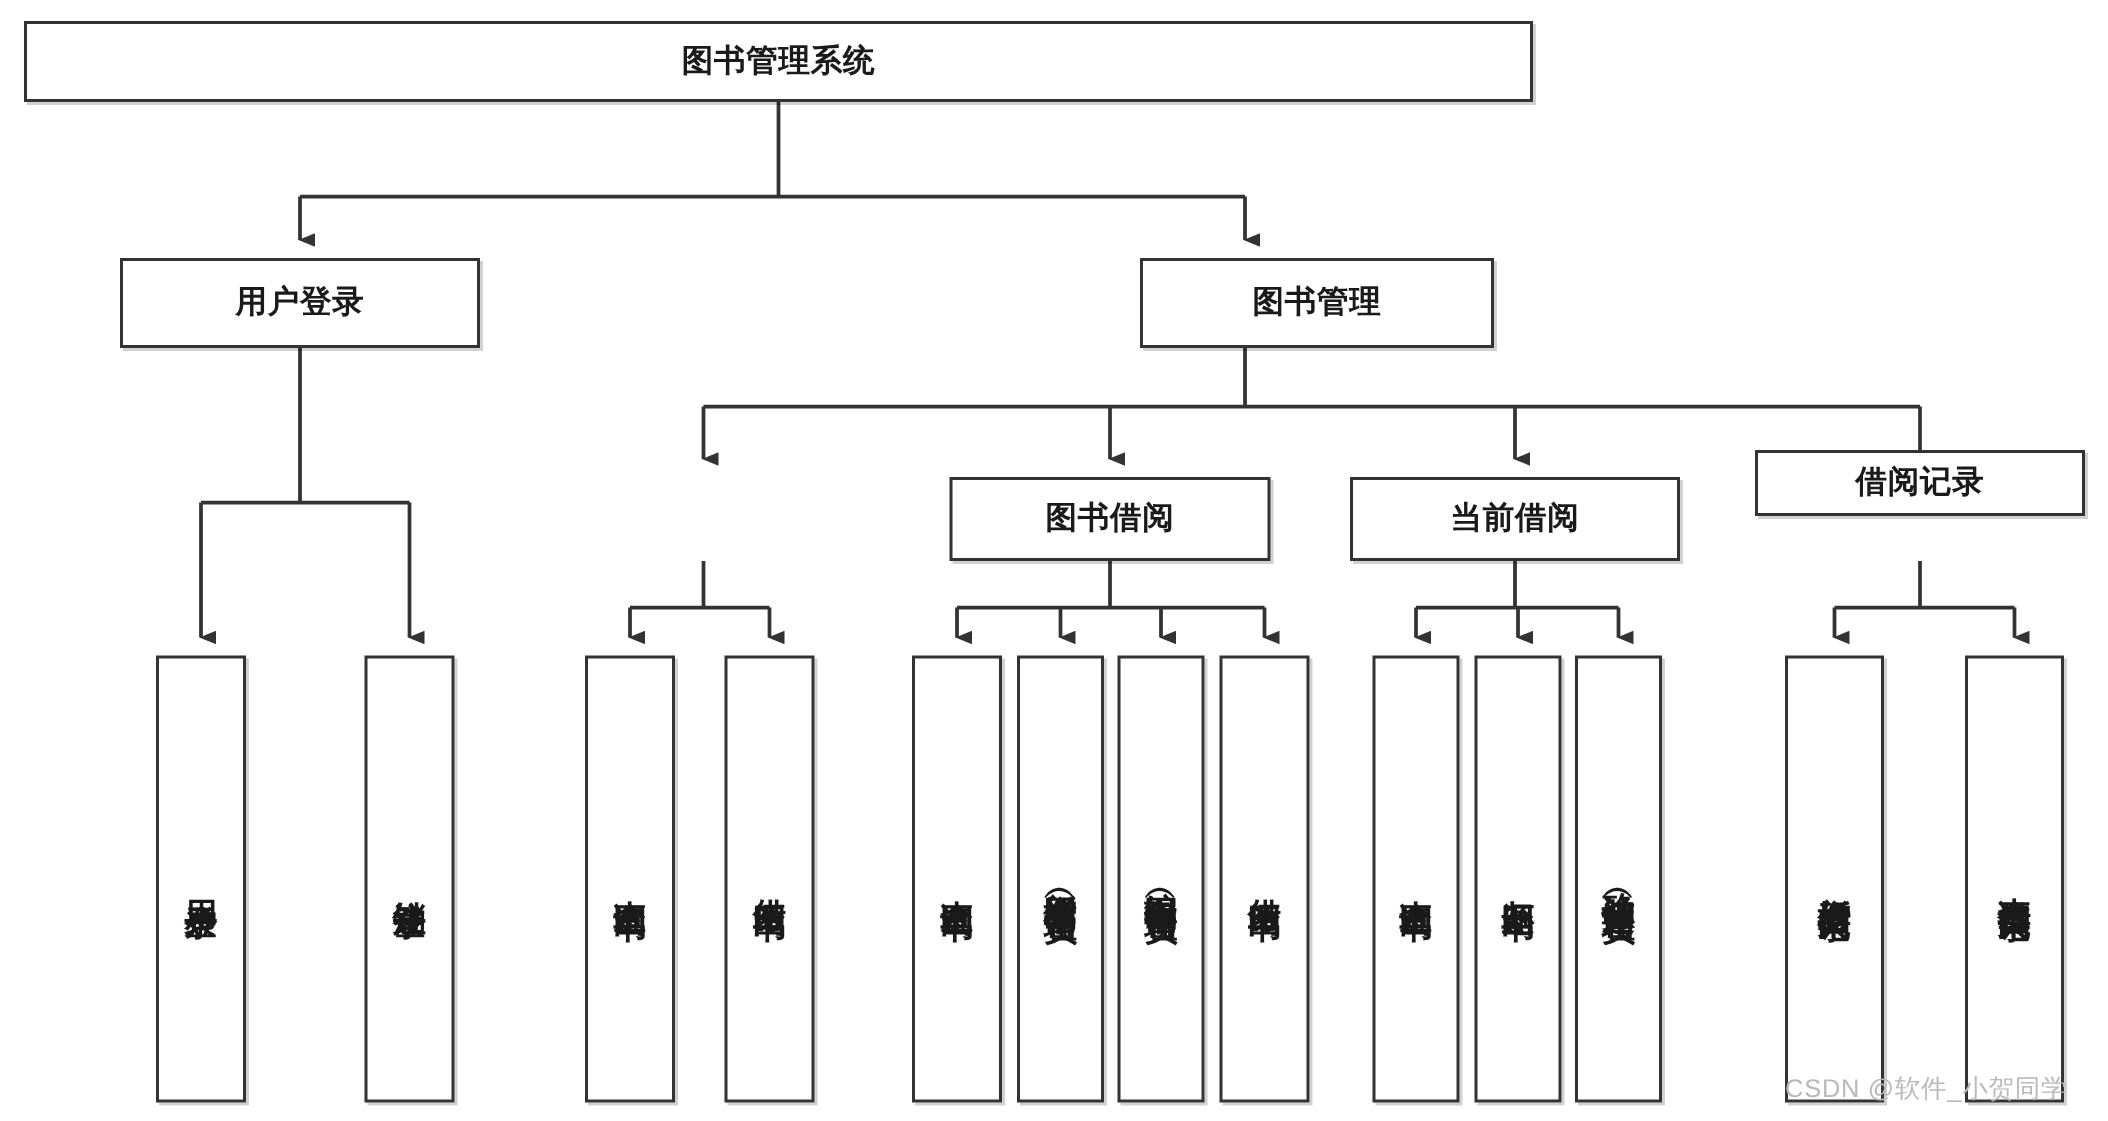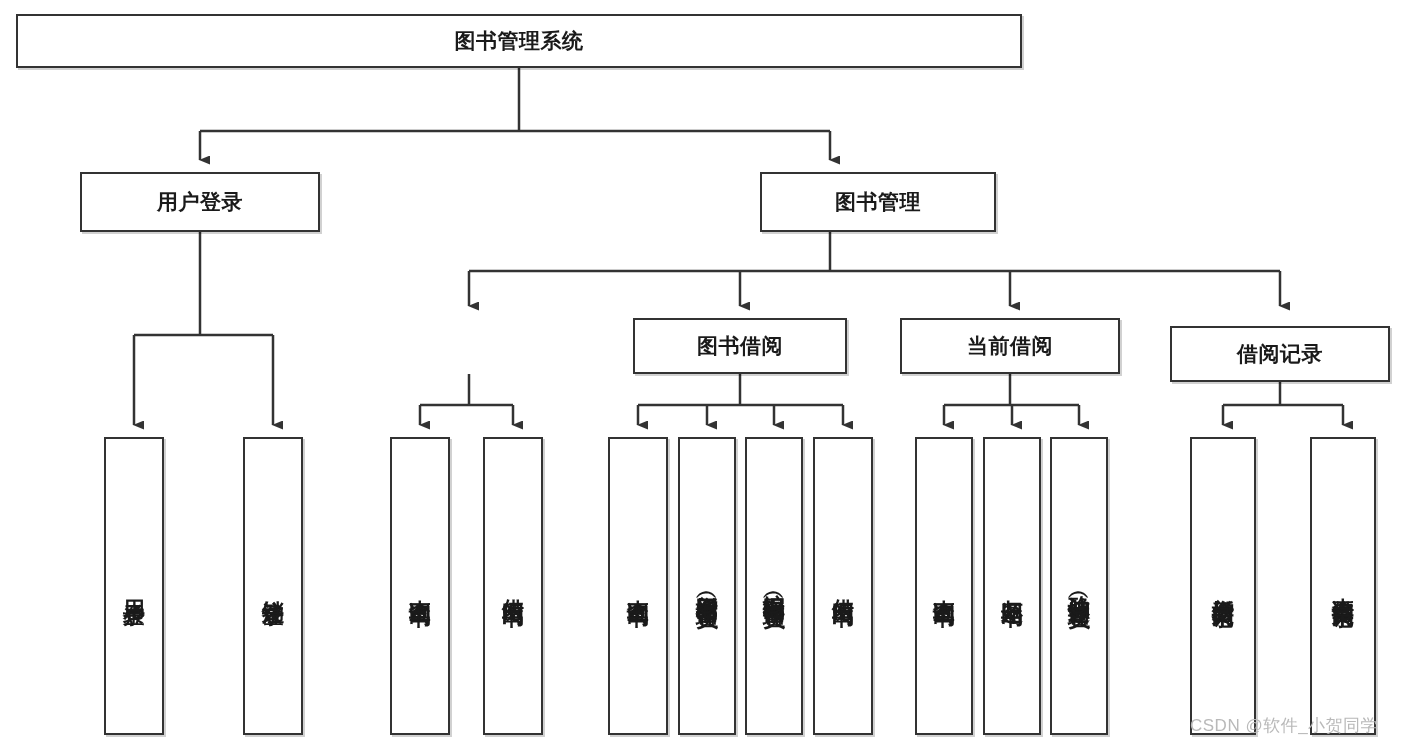--- a/index.html
+++ b/index.html
@@ -114,21 +114,21 @@
     </g>
   </svg>
 
   <div class="node horizontal" style="left: 16px; top: 14px; width: 1006px; height: 54px;">图书管理系统</div>
 
   <div class="node horizontal" style="left: 80px; top: 172px; width: 240px; height: 60px;">用户登录</div>
   <div class="node horizontal" style="left: 712px; top: 172px; width: 236px; height: 60px; margin-left: 48px;">图书管理</div>
 
   <div class="node horizontal" style="left: 900px; top: 318px; width: 220px; height: 56px;">当前借阅</div>
   <div class="node horizontal" style="left: 633px; top: 318px; width: 214px; height: 56px;">图书借阅</div>
-  <div class="node horizontal" style="left: 1170px; top: 326px; width: 220px; height: 56px;">借阅记录</div>
+  <div class="node horizontal" style="left: 1170px; top: 300px; width: 220px; height: 44px;">借阅记录</div>
 
   <div class="node vertical" style="left: 104px; top: 437px; width: 60px; height: 298px;">用户登录</div>
   <div class="node vertical" style="left: 243px; top: 437px; width: 60px; height: 298px;">注销登录</div>
   <div class="node vertical" style="left: 390px; top: 437px; width: 60px; height: 298px;">查询图书</div>
   <div class="node vertical" style="left: 483px; top: 437px; width: 60px; height: 298px;">借阅图书</div>
   <div class="node vertical" style="left: 608px; top: 437px; width: 60px; height: 298px;">查询图书</div>
   <div class="node vertical" style="left: 678px; top: 437px; width: 58px; height: 298px;">新增图书（管理员）</div>
   <div class="node vertical" style="left: 745px; top: 437px; width: 58px; height: 298px;">编辑图书（管理员）</div>
   <div class="node vertical" style="left: 813px; top: 437px; width: 60px; height: 298px;">借阅图书</div>
   <div class="node vertical" style="left: 915px; top: 437px; width: 58px; height: 298px;">查询图书</div>

